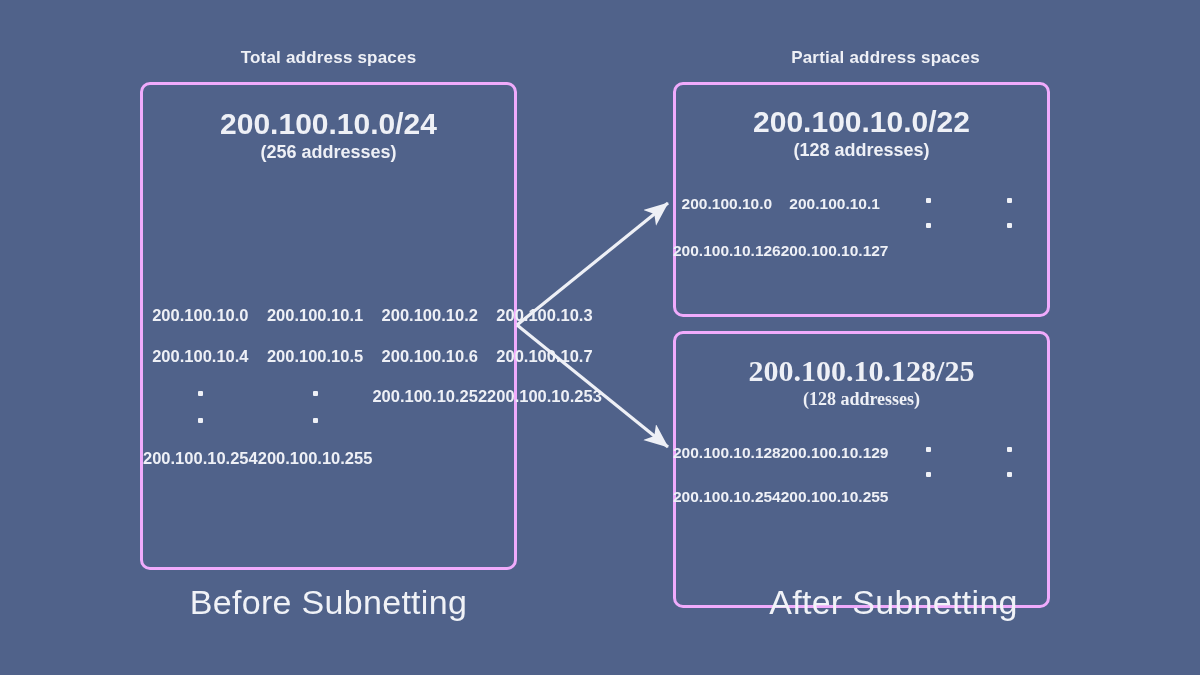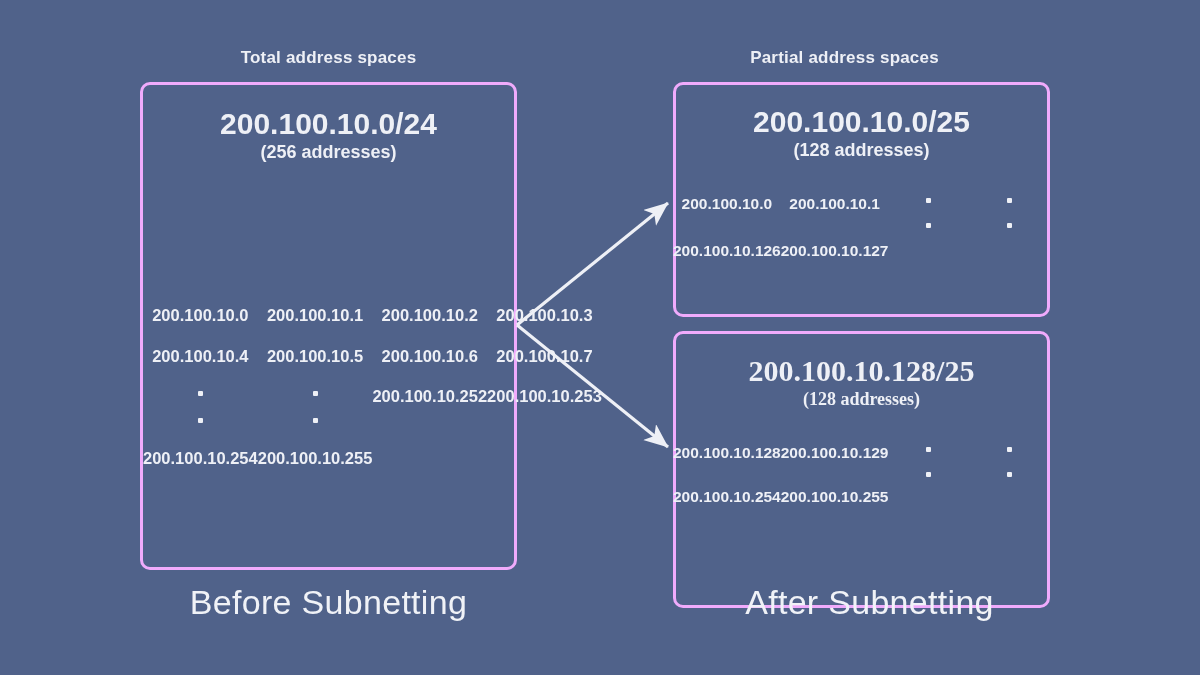--- a/index.html
+++ b/index.html
@@ -22,21 +22,21 @@
   .section-label {
     position: absolute;
     color: #eef0f6;
     font-size: 17px;
     font-weight: bold;
     letter-spacing: 0.2px;
     text-align: center;
     white-space: nowrap;
   }
   #label-total      { left: 140px; top: 48px; width: 377px; }
-  #label-partial    { left: 656px; top: 48px; width: 377px; }
+  #label-partial    { left: 697px; top: 48px; width: 377px; }
 
   
   .addr-box {
     position: absolute;
     border: 3px solid #f0abfc;
     border-radius: 10px;
     box-sizing: border-box;
   }
   #box-total   { left: 140px; top: 82px;  width: 377px; height: 488px; }
   #box-upper   { left: 673px; top: 82px;  width: 377px; height: 235px; }
@@ -111,21 +111,21 @@
   .footer-caption {
     position: absolute;
     color: #f0f2f7;
     font-size: 34px;
     font-weight: normal;
     text-align: center;
     white-space: nowrap;
     letter-spacing: 0.3px;
   }
   #caption-before { left: 120px; top: 583px; width: 417px; }
-  #caption-after  { left: 668px; top: 583px; width: 403px; }
+  #caption-after  { left: 692px; top: 583px; width: 403px; }
 
   
   #arrows {
     position: absolute;
     left: 0;
     top: 0;
     width: 1200px;
     height: 675px;
     pointer-events: none;
   }
@@ -163,21 +163,21 @@
         </div>
         <div class="addr-cell">200.100.10.252</div>
         <div class="addr-cell">200.100.10.253</div>
         <div class="addr-cell">200.100.10.254</div>
         <div class="addr-cell">200.100.10.255</div>
       </div>
   </div>
 
   <div class="addr-box" id="box-upper">
     <div class="box-title">
-      <span class="cidr">200.100.10.0/25</span>
+      <span class="cidr">200.100.10.0/22</span>
       <span class="count">(128 addresses)</span>
     </div>
   </div>
   <div class="addr-grid" id="grid-upper" style="left:673px;width:377px;">
       <div class="addr-cell">200.100.10.0</div>
       <div class="addr-cell">200.100.10.1</div>
       <div class="vdots">
         <i></i>
         <i></i>
       </div>

